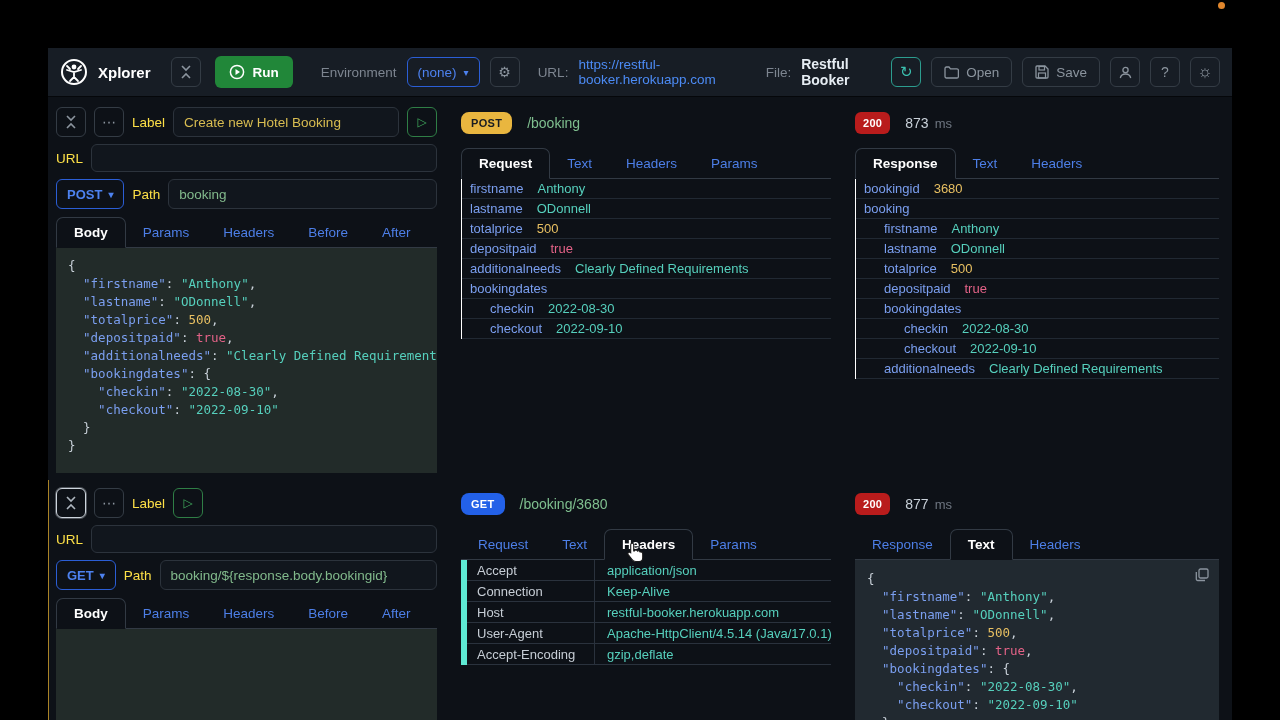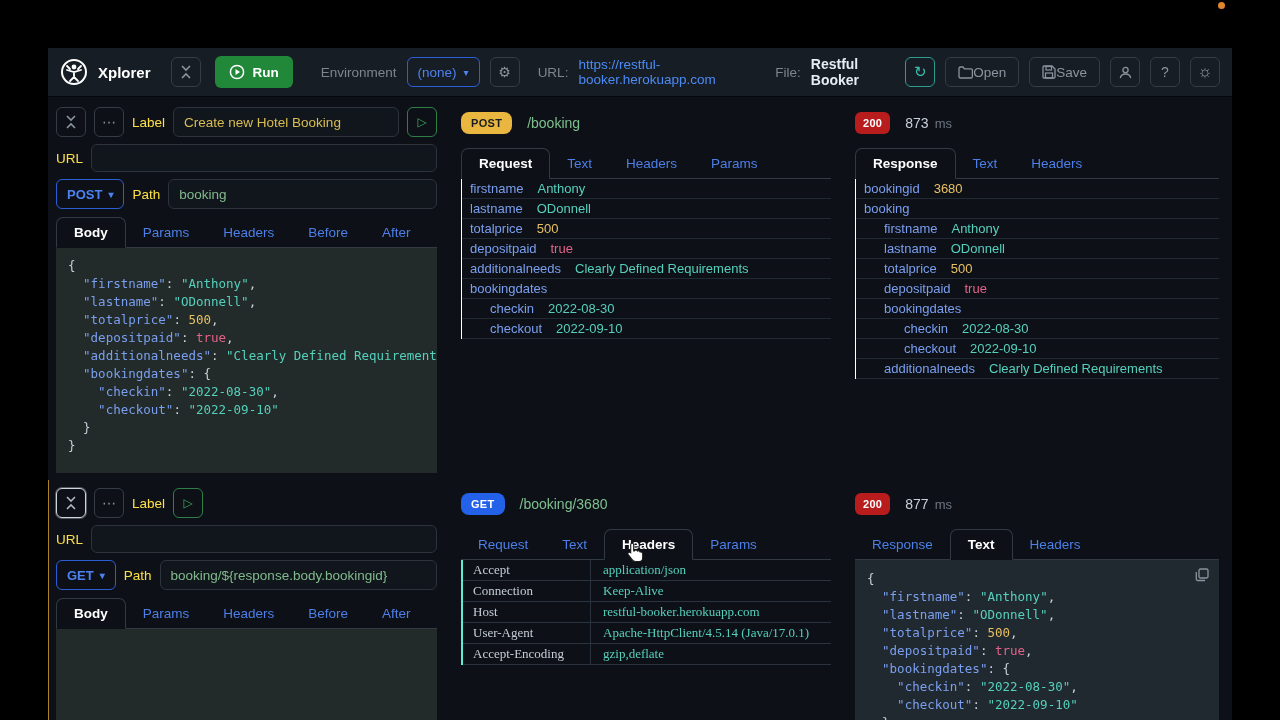--- a/index.html
+++ b/index.html
@@ -15,21 +15,21 @@
   .app-name { color:#fff; font-size:15px; font-weight:bold; margin-right:10px; }
   .btn-sq { width:30px; height:30px; border:1px solid #343c45; border-radius:6px; display:flex; align-items:center; justify-content:center; color:#8b949e; background:transparent; font-size:14px; flex:0 0 auto; }
   .run-btn { height:32px; padding:0 14px; background:#218739; border:none; border-radius:6px; color:#fff; font-weight:bold; font-size:13.5px; display:flex; gap:8px; align-items:center; margin-left:4px; }
   .tb-label { color:#7d8590; font-size:13.5px; }
   .env-select { height:30px; border:1px solid #2b5ed6; border-radius:6px; color:#4d82f0; padding:0 10px; display:flex; gap:7px; align-items:center; font-size:13.5px; background:transparent; }
   .caret { font-size:10px; }
   .url-link { color:#4c8bf5; font-size:13.5px; }
   .tb-spacer { flex:1; }
   .file-name { color:#e6edf3; font-size:14px; font-weight:bold; margin-right:4px; }
   .refresh-btn { border-color:#2c9d8f; color:#3bbfae; font-size:15px; }
-  .tb-btn { height:30px; padding:0 12px; border:1px solid #343c45; border-radius:6px; background:transparent; color:#8b949e; font-size:13.5px; display:flex; align-items:center; }
+  .tb-btn { height:30px; padding:0 12px; border:1px solid #343c45; border-radius:6px; background:transparent; color:#8b949e; font-size:13.5px; display:flex; align-items:center; gap:7px; }
 
   
   .req { position:relative; display:grid; grid-template-columns:389px 380px 381px; column-gap:14px; }
   .req1 { height:383px; padding-top:10px; }
   .req2 { padding-top:8px; height:240px; }
   .req2::before { content:""; position:absolute; left:-2px; top:0; bottom:0; width:3px; background:#aa8326; }
 
   .col-l { padding-left:8px; }
   .col-m { padding-left:10px; }
   .col-r { padding-left:10px; padding-right:7px; }
@@ -67,21 +67,21 @@
   .time-val { color:#c9d1d9; font-size:14px; }
   .time-unit { color:#6e7681; font-size:13px; margin-left:-9px; }
 
   
   .kv-table { border-left:1px solid #ffffff; }
   .kv-row { display:flex; align-items:center; height:20px; border-bottom:1px solid #212933; font-size:13px; white-space:nowrap; overflow:hidden; }
   .kv-key { color:#7b9ff0; margin-right:14px; }
   .kv-val.v-str { color:#56d0bd; } .kv-val.v-num { color:#e8c062; } .kv-val.v-bool { color:#e36287; }
 
   
-  .hdr-table { border-left:2px solid #5eead4;font-family:Liberation Serif, serif; }
+  .hdr-table { border-left:6px solid #5eead4; }
   .hdr-row { display:flex; align-items:stretch; height:21px; border-bottom:1px solid #2a323d; font-size:13px; }
   .hdr-key { width:128px; flex:0 0 auto; padding-left:10px; color:#c6cdd5; border-right:1px solid #2a323d; display:flex; align-items:center; }
   .hdr-val { padding-left:12px; color:#56d0bd; display:flex; align-items:center; white-space:nowrap; overflow:hidden; }
 
   .cursor { position:absolute; left:578px; top:494px; z-index:50; pointer-events:none; }
 </style>
 </head>
 <body>
 
 <div class="screen">

